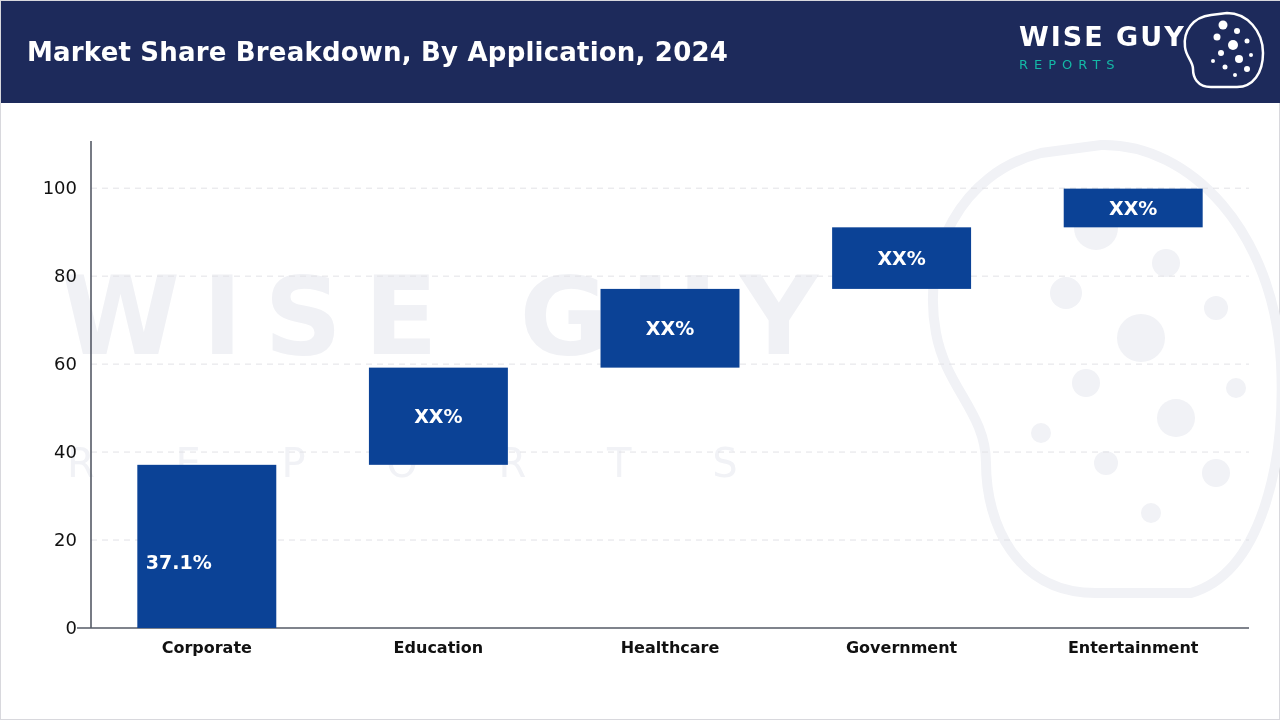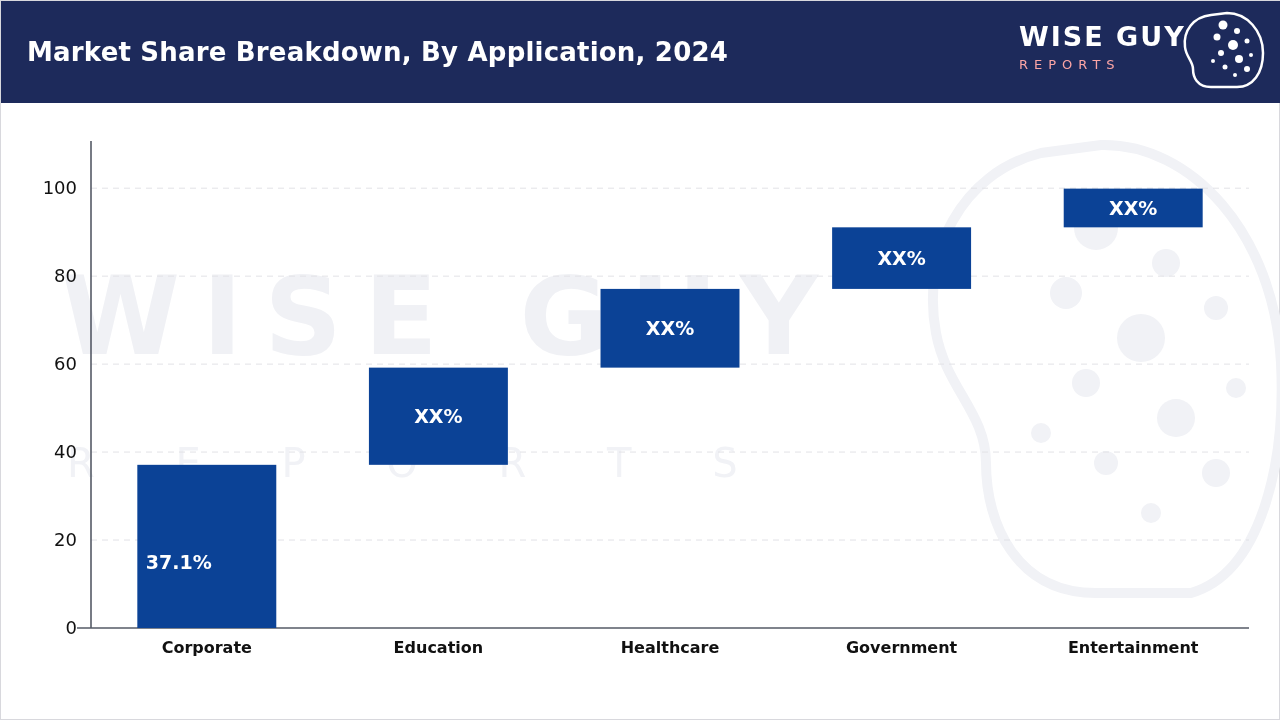--- a/index.html
+++ b/index.html
@@ -55,21 +55,21 @@
     text-align: left;
   }
   .logo-wise {
     color: #ffffff;
     font-size: 27px;
     font-weight: bold;
     letter-spacing: 2px;
     line-height: 1;
   }
   .logo-reports {
-    color: #fca5a5;
+    color: #14b8a6;
     font-size: 13px;
     letter-spacing: 6px;
     margin-top: 8px;
     line-height: 1;
   }
   .logo-head {
     position: absolute;
     right: 6px;
     top: 2px;
     width: 90px;

